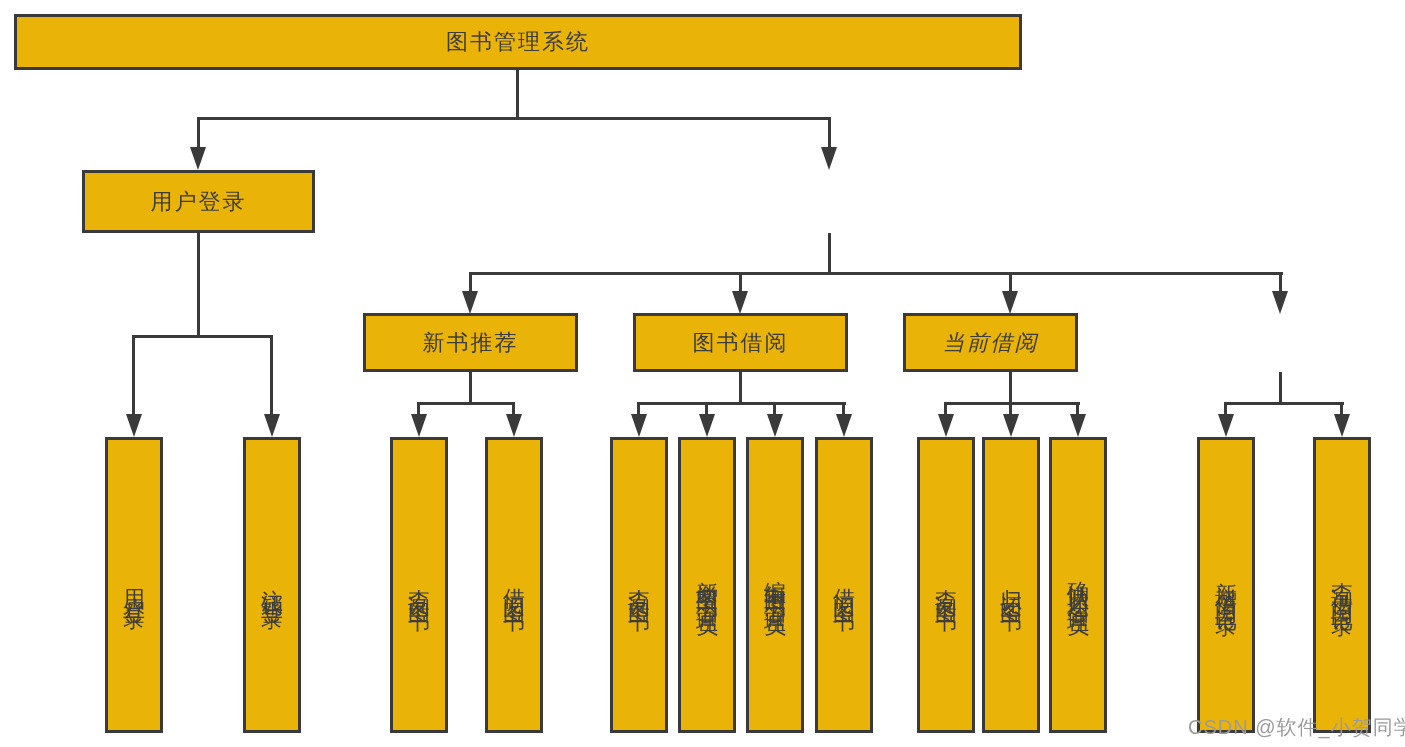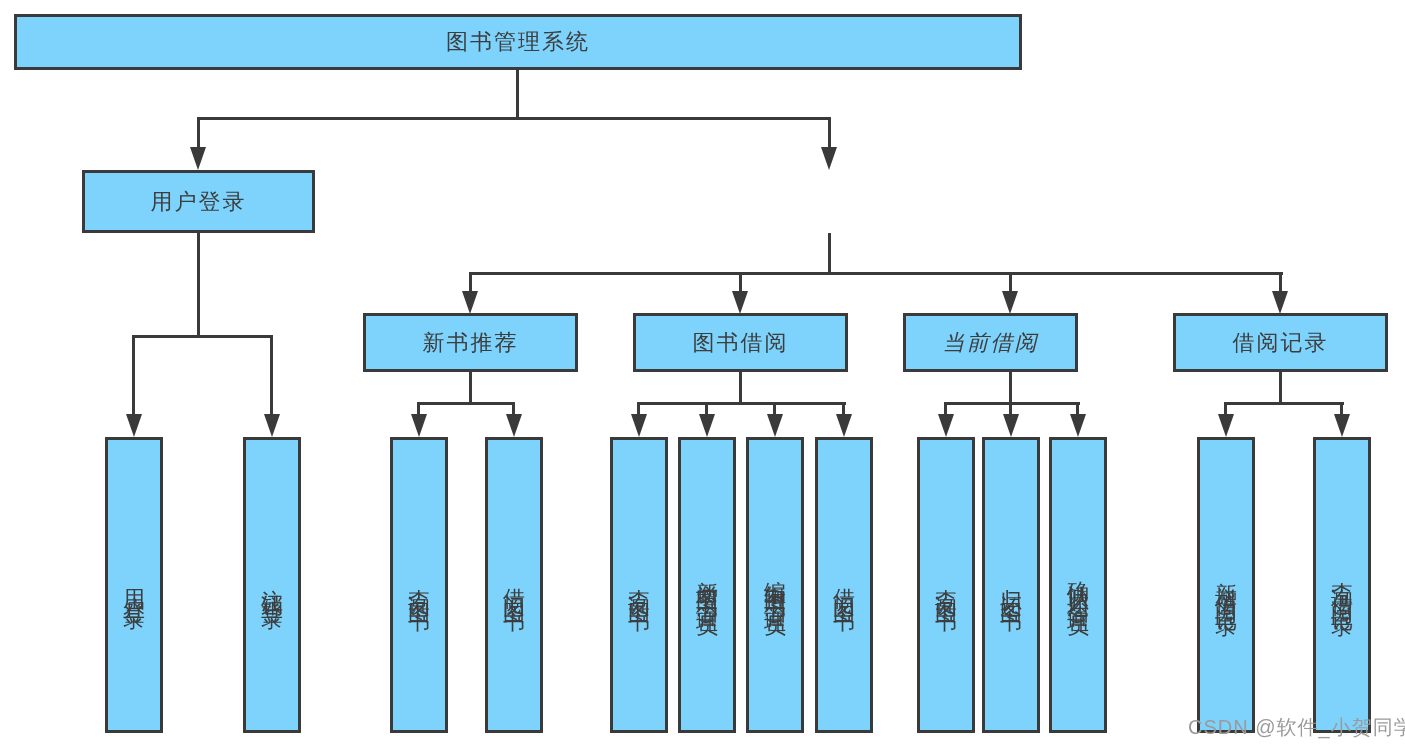--- a/index.html
+++ b/index.html
@@ -10,21 +10,21 @@
   }
   .stage {
     position: relative;
     width: 1405px;
     height: 747px;
     background: #ffffff;
     overflow: hidden;
   }
   .box {
     position: absolute;
-    background: #7dd3fc;
+    background: #eab308;
     border: 3px solid #3a3a3a;
     box-sizing: border-box;
     display: flex;
     align-items: center;
     justify-content: center;
     color: #3d3d3d;
   }
   .box.h span {
     font-size: 22px;
     letter-spacing: 2px;
@@ -105,23 +105,20 @@
 
   <div class="box h" style="left:633px; top:313px; width:215px; height:59px;">
     <span>图书借阅</span>
   </div>
   <div class="box h" style="left:363px; top:313px; width:215px; height:59px;">
     <span>新书推荐</span>
   </div>
   <div class="box h" style="left:903px; top:313px; width:175px; height:59px;font-style:italic;">
     <span>当前借阅</span>
   </div>
-  <div class="box h" style="left:1173px; top:313px; width:215px; height:59px;">
-    <span>借阅记录</span>
-  </div>
 
   <div class="vl" style="left:469px; top:372px; height:32px;"></div>
   <div class="hl" style="left:417px; top:402px; width:98px;"></div>
   <div class="vl" style="left:417px; top:402px; height:14px;"></div>
   <div class="arr" style="left:411px; top:414px;"></div>
   <div class="vl" style="left:512px; top:402px; height:14px;"></div>
   <div class="arr" style="left:506px; top:414px;"></div>
 
   <div class="vl" style="left:739px; top:372px; height:32px;"></div>
   <div class="hl" style="left:637px; top:402px; width:209px;"></div>

